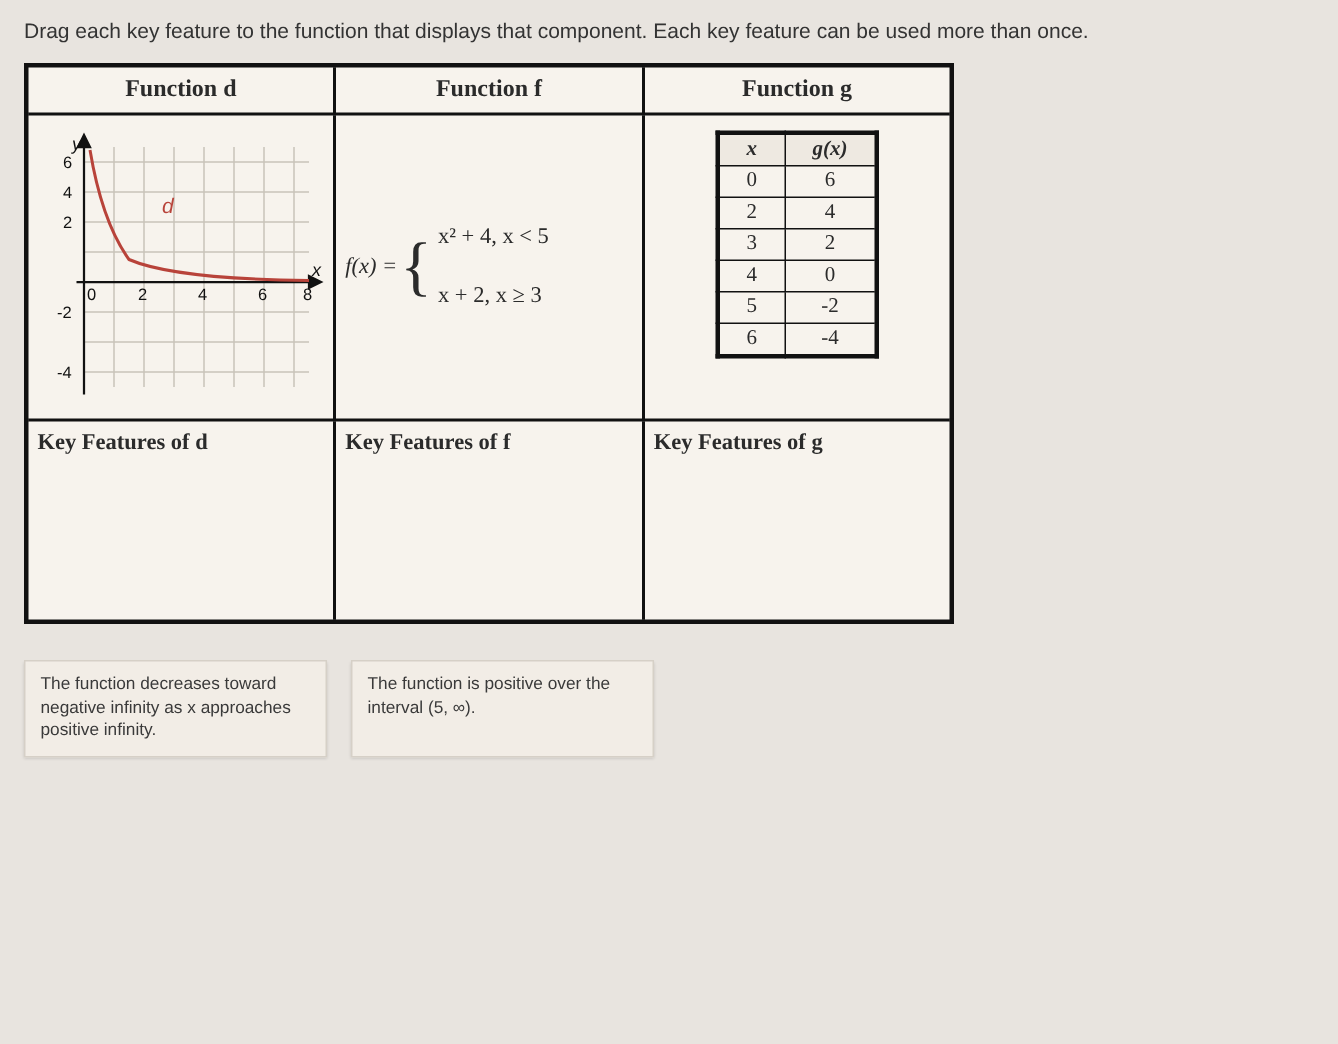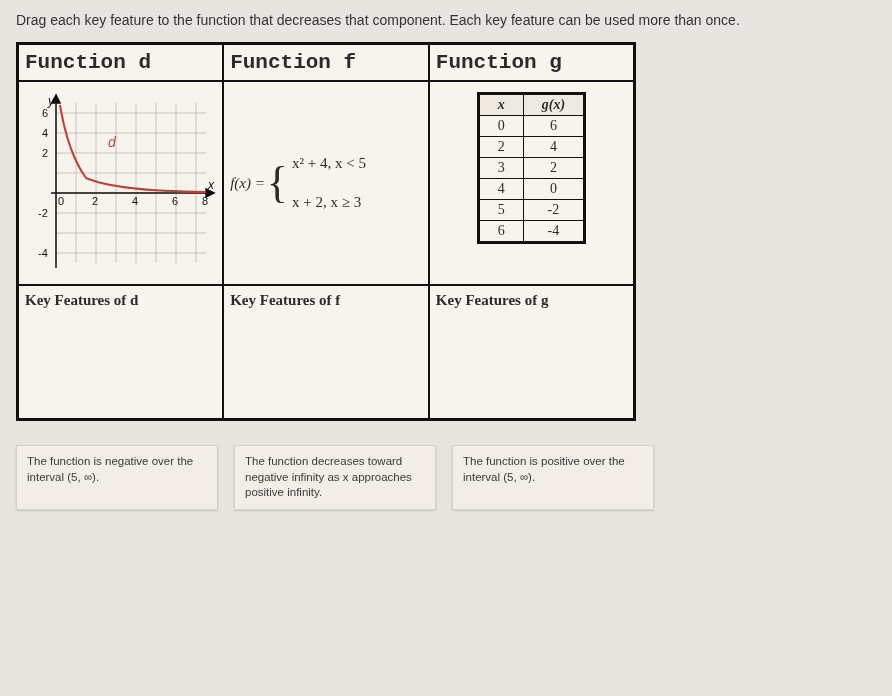--- a/index.html
+++ b/index.html
@@ -21,25 +21,25 @@
     border-collapse: collapse;
     width: 620px;
     background: #f7f3ed;
   }
   .main-table td, .main-table th {
     border: 2px solid #111;
     padding: 6px;
     vertical-align: top;
   }
   .header-cell {
-    text-align: left;
+    text-align: center;
     font-weight: bold;
-    font-size: 21px;
+    font-size: 16px;
     padding: 10px 0 8px;
-    font-family: Liberation Mono, monospace;
+    font-family: Liberation Serif, serif;
   }
   .content-cell {
     height: 190px;
     width: 33.3%;
   }
   .key-cell-header {
     font-weight: bold;
     font-size: 15px;
     font-family: Georgia, serif;
     padding-bottom: 4px;
@@ -101,21 +101,21 @@
     font-size: 11.5px;
     color: #3a3a3a;
     max-width: 180px;
     line-height: 1.35;
     cursor: grab;
   }
 </style>
 </head>
 <body>
 
-<div class="instructions">Drag each key feature to the function that decreases that component. Each key feature can be used more than once.</div>
+<div class="instructions">Drag each key feature to the function that displays that component. Each key feature can be used more than once.</div>
 
 <table class="main-table">
   <tbody>
       <tr>
     <td class="header-cell">Function d</td>
     <td class="header-cell">Function f</td>
     <td class="header-cell">Function g</td>
   </tr>
   <tr>
     <td class="content-cell">
@@ -221,16 +221,15 @@
       <div class="key-cell-header">Key Features of f</div>
     </td>
     <td class="key-cell">
       <div class="key-cell-header">Key Features of g</div>
     </td>
   </tr>
 </tbody>
   </table>
 
 <div class="tiles">
-  <div class="tile">The function is negative over the interval (5, ∞).</div>
   <div class="tile">The function decreases toward negative infinity as x approaches positive infinity.</div>
   <div class="tile" style="flex-basis:100%; max-width:180px;">The function is positive over the interval (5, ∞).</div>
 </div>
 
 </body></html>

